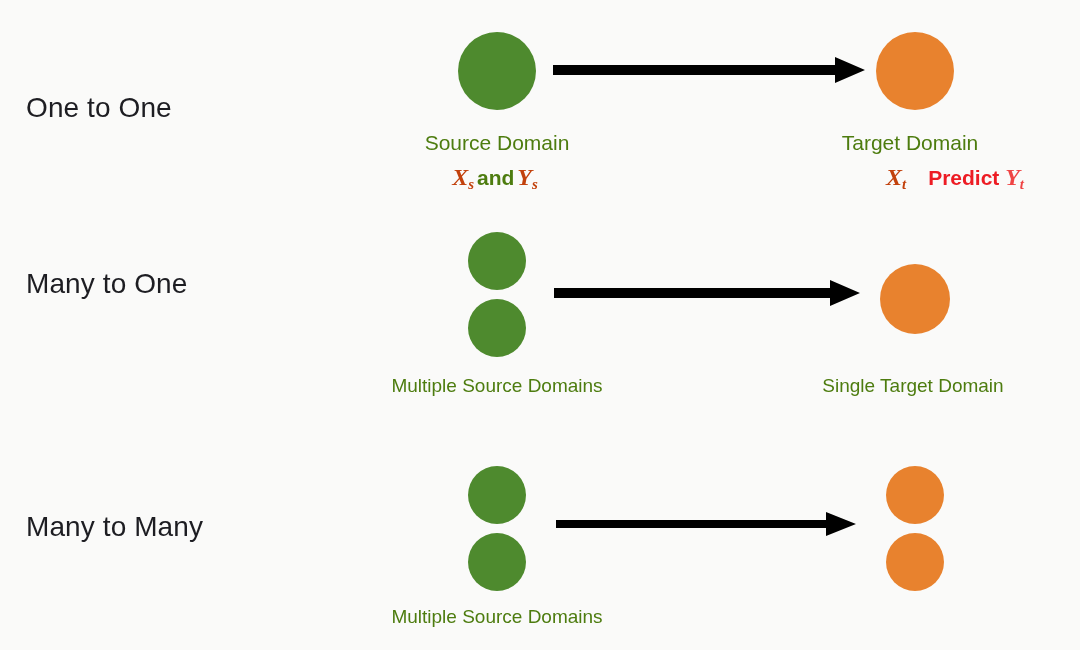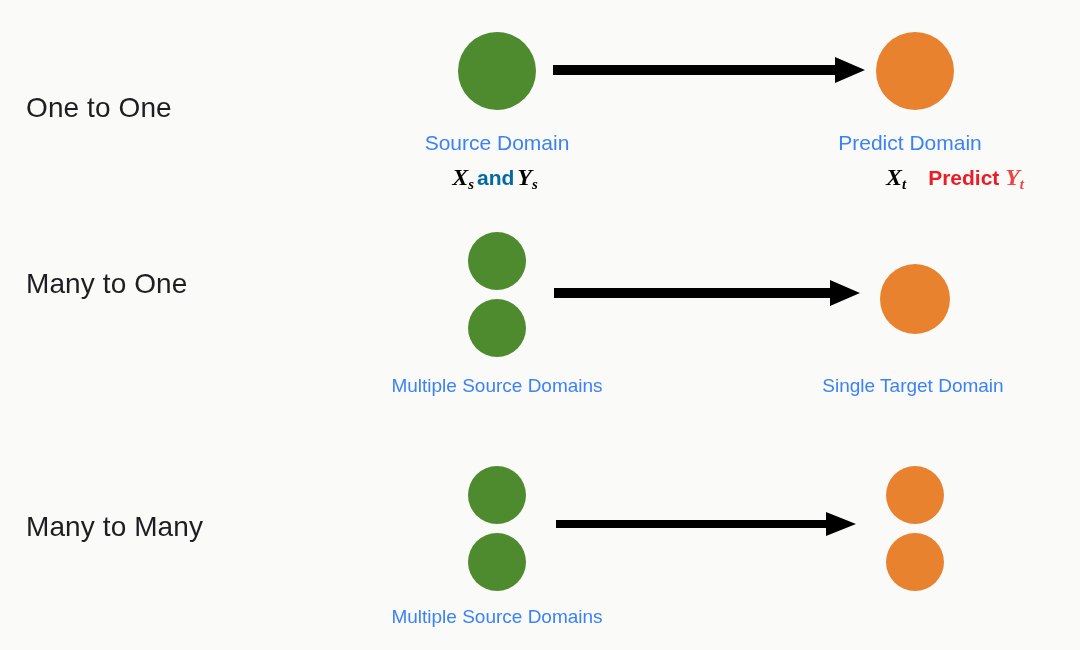--- a/index.html
+++ b/index.html
@@ -47,53 +47,53 @@
   
   .arrow {
     position: absolute;
   }
   .arrow svg { display: block; }
 
   
   .caption {
     position: absolute;
     font-size: 21px;
-    color: #3b82f6;
+    color: #4d7c0f;
     white-space: nowrap;
     text-align: center;
     transform: translateX(-50%);
   }
   .caption.small { font-size: 19px; }
 
   
   .math-line {
     position: absolute;
     white-space: nowrap;
     transform: translateX(-50%);
     font-size: 22px;
   }
   .mvar {
     font-family: "Liberation Serif", serif;
     font-weight: bold;
     font-style: italic;
     font-size: 24px;
-    color: #000000;
+    color: #c2410c;
   }
   .mvar sub {
     font-size: 0.62em;
     font-style: italic;
     font-weight: bold;
     vertical-align: -0.28em;
   }
   .mand {
     font-family: "Liberation Sans", sans-serif;
     font-weight: bold;
     font-style: normal;
     font-size: 21px;
-    color: #0369a1;
+    color: #4d7c0f;
     padding: 0 3px;
   }
   .predict {
     color: #ed1c24;
     font-family: "Liberation Sans", sans-serif;
     font-weight: bold;
     font-size: 21px;
   }
   .predict .mvar { color: #ef4444; }
   .gap { display: inline-block; width: 22px; }
@@ -116,21 +116,21 @@
     </div>
 
     <div class="circle orange" style="left:876px;top:32px;width:78px;height:78px;"></div>
 
     <div class="caption" style="left:497px;top:131px;">Source Domain</div>
 
     <div class="math-line" style="left:495px;top:164px;">
       <span class="mvar"><span>X</span><sub>s</sub></span><span class="mand">and</span><span class="mvar"><span>Y</span><sub>s</sub></span>
     </div>
 
-    <div class="caption" style="left:910px;top:131px;">Predict Domain</div>
+    <div class="caption" style="left:910px;top:131px;">Target Domain</div>
 
     <div class="math-line" style="left:955px;top:164px;">
       <span class="mvar"><span>X</span><sub>t</sub></span><span class="gap"></span><span class="predict"><span>Predict</span> <span class="mvar"><span>Y</span><sub>t</sub></span></span>
     </div>
   </div>
 
   <div class="row" style="top:215px;height:215px;">
 
     <div class="row-label" style="top:53px;">Many to One</div>
 

